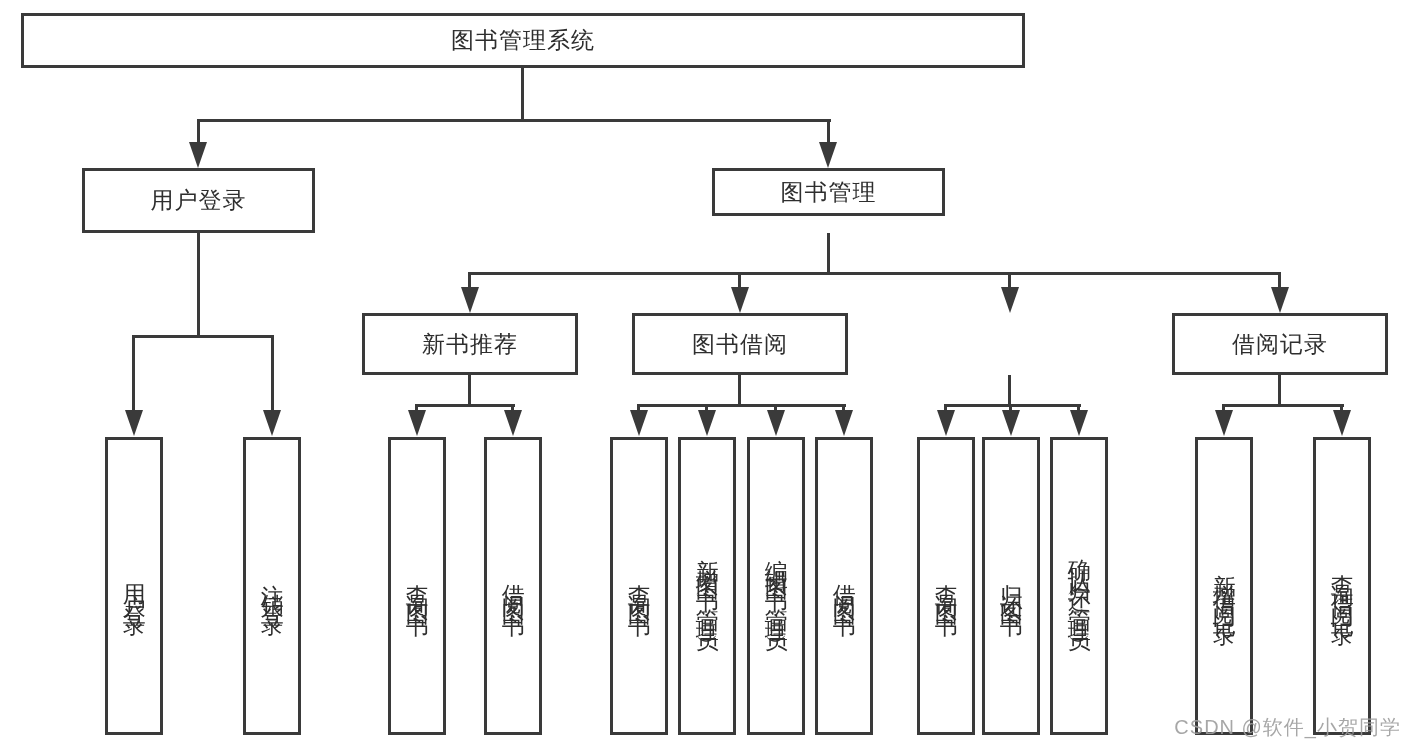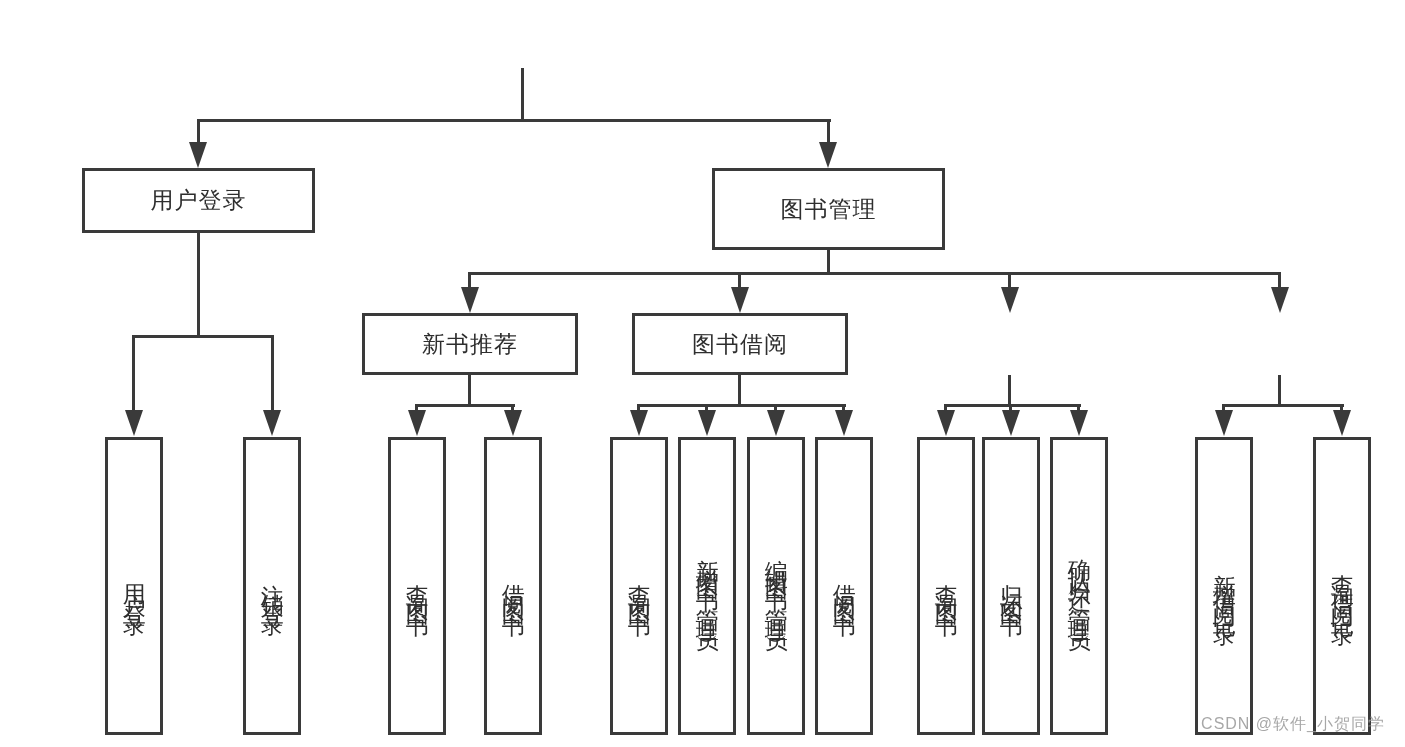--- a/index.html
+++ b/index.html
@@ -34,45 +34,48 @@
   .hline{height:3px;}
   .vline{width:3px;}
   .arrow{
     position:absolute;width:0;height:0;z-index:1;
     border-left:9px solid transparent;
     border-right:9px solid transparent;
     border-top:26px solid #3a3a3a;
   }
   .watermark{
     position:absolute;
-    right:20px;top:714px;
-    font-size:16px;
+    right:4px;top:714px;
+    font-size:20px;
     color:#9e9e9e;
     opacity:0.9;
     z-index:3;
     letter-spacing:1px;
   }
 </style>
 </head>
 <body>
 
 <div id="stage">
 
+  <div class="box" style="left:21px;top:13px;width:1004px;height:55px;">
+    <span>图书管理系统</span>
+  </div>
 
   <div class="vline" style="left:521px;top:68px;height:53px;"></div>
   <div class="hline" style="left:197px;top:119px;width:634px;"></div>
   <div class="vline" style="left:197px;top:119px;height:31px;"></div>
   <div class="arrow" style="left:189px;top:142px;"></div>
   <div class="vline" style="left:827px;top:119px;height:31px;"></div>
   <div class="arrow" style="left:819px;top:142px;"></div>
 
   <div class="box" style="left:82px;top:168px;width:233px;height:65px;">
     <span>用户登录</span>
   </div>
-  <div class="box" style="left:712px;top:168px;width:233px;height:82px;">
+  <div class="box" style="left:712px;top:168px;width:233px;height:48px;">
     <span>图书管理</span>
   </div>
 
   <div class="vline" style="left:197px;top:233px;height:105px;"></div>
   <div class="hline" style="left:132px;top:335px;width:141px;"></div>
   <div class="vline" style="left:132px;top:335px;height:80px;"></div>
   <div class="arrow" style="left:125px;top:410px;"></div>
   <div class="vline" style="left:271px;top:335px;height:80px;"></div>
   <div class="arrow" style="left:263px;top:410px;"></div>
 
@@ -85,20 +88,23 @@
   <div class="vline" style="left:1008px;top:272px;height:18px;"></div>
   <div class="arrow" style="left:1001px;top:287px;"></div>
   <div class="vline" style="left:1278px;top:272px;height:18px;"></div>
   <div class="arrow" style="left:1271px;top:287px;"></div>
 
   <div class="box" style="left:632px;top:313px;width:216px;height:62px;">
     <span>图书借阅</span>
   </div>
   <div class="box" style="left:362px;top:313px;width:216px;height:62px;">
     <span>新书推荐</span>
+  </div>
+  <div class="box" style="left:1172px;top:313px;width:216px;height:62px;">
+    <span>借阅记录</span>
   </div>
 
   <div class="vline" style="left:468px;top:375px;height:32px;"></div>
   <div class="hline" style="left:415px;top:404px;width:100px;"></div>
   <div class="vline" style="left:415px;top:404px;height:10px;"></div>
   <div class="arrow" style="left:408px;top:410px;"></div>
   <div class="vline" style="left:511px;top:404px;height:10px;"></div>
   <div class="arrow" style="left:504px;top:410px;"></div>
 
   <div class="vline" style="left:738px;top:375px;height:32px;"></div>

